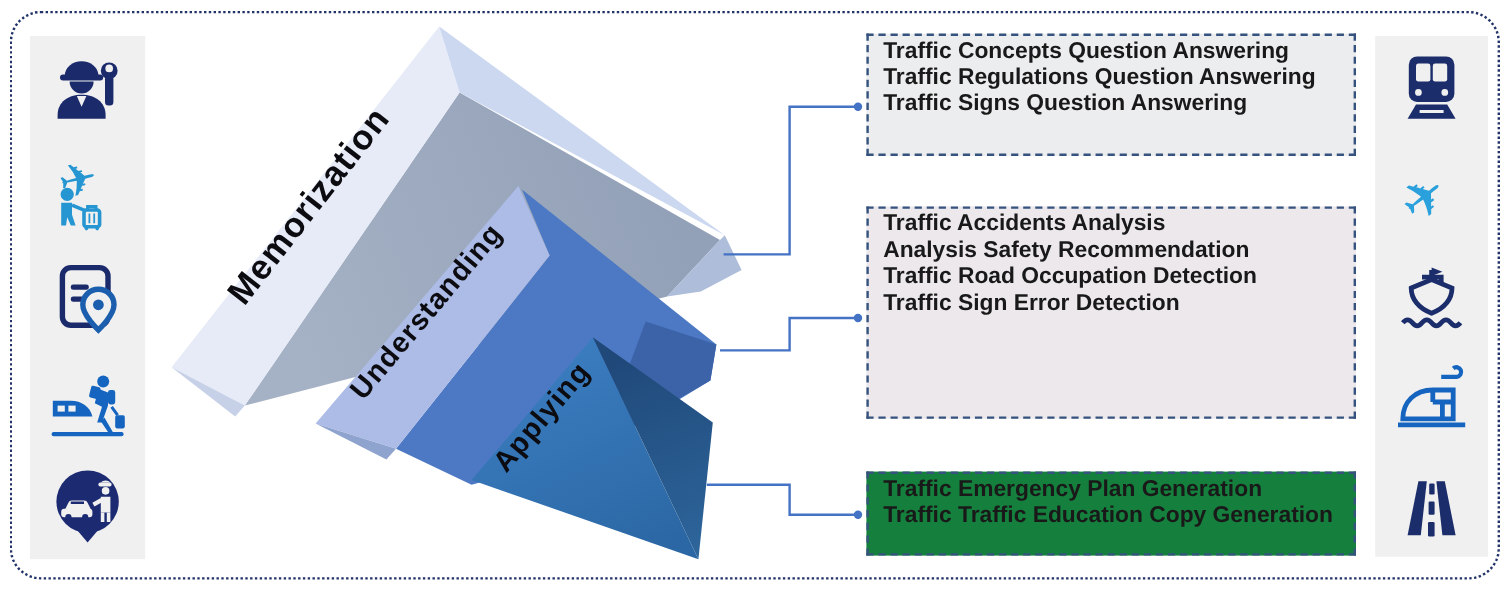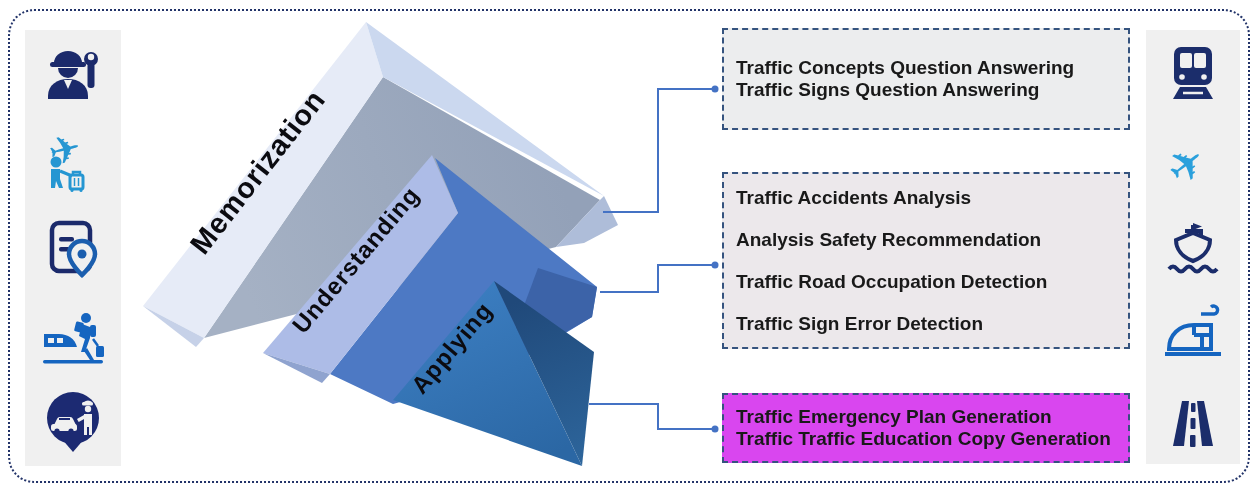--- a/index.html
+++ b/index.html
@@ -12,26 +12,26 @@
   .side-panel.left{left:25px;top:30px;width:96px;height:436px;}
   .side-panel.right{left:1146px;top:30px;width:94px;height:434px;}
   .icon{width:64px;height:64px;}
   .pyramid-svg{position:absolute;left:0;top:0;width:1260px;height:496px;}
   .pyr-label{position:absolute;transform:translate(-50%,-50%) rotate(-52deg);
              font-weight:700;color:#0b0b10;letter-spacing:1px;white-space:nowrap;}
   .lbl-mem{left:258px;top:172px;font-size:29px;}
   .lbl-und{left:356px;top:260px;font-size:24px;transform:translate(-50%,-50%) rotate(-50deg);}
   .lbl-app{left:452px;top:348px;font-size:24px;transform:translate(-50%,-50%) rotate(-50deg);}
   .task-box{position:absolute;left:722px;width:408px;border:2px dashed #35537e;
-            box-sizing:border-box;display:flex;flex-direction:column;justify-content:center;
+            box-sizing:border-box;display:flex;flex-direction:column;justify-content:flex-start;
             padding:2px 12px;}
   .task-box .line{font-size:19px;font-weight:700;color:#191919;white-space:nowrap;}
   .box-1{top:28px;height:102px;background:#ecedee;}
-  .box-2{top:172px;height:177px;background:#ece8eb;gap:20px;}
-  .box-3{top:393px;height:70px;background:#d946ef;}
+  .box-2{top:172px;height:177px;background:#ece8eb;}
+  .box-3{top:393px;height:70px;background:#15803d;}
 </style>
 </head>
 <body>
 
 <div class="canvas">
 
   <svg class="pyramid-svg" viewBox="0 0 1260 496" xmlns="http://www.w3.org/2000/svg">
     <defs>
       <linearGradient id="gApp" x1="440" y1="300" x2="520" y2="470" gradientUnits="userSpaceOnUse">
         <stop offset="0" stop-color="#3b7dc0"></stop>
@@ -78,20 +78,21 @@
       <circle cx="715" cy="429" r="3.5"></circle>
     </g>
   </svg>
 
   <div class="pyr-label lbl-mem">Memorization</div>
   <div class="pyr-label lbl-und">Understanding</div>
   <div class="pyr-label lbl-app">Applying</div>
 
   <div class="task-box box-1">
     <div class="line">Traffic Concepts Question Answering</div>
+    <div class="line">Traffic Regulations Question Answering</div>
     <div class="line">Traffic Signs Question Answering</div>
   </div>
   <div class="task-box box-2">
     <div class="line">Traffic Accidents Analysis</div>
     <div class="line">Analysis Safety Recommendation</div>
     <div class="line">Traffic Road Occupation Detection</div>
     <div class="line">Traffic Sign Error Detection</div>
   </div>
   <div class="task-box box-3">
     <div class="line">Traffic Emergency Plan Generation</div>

